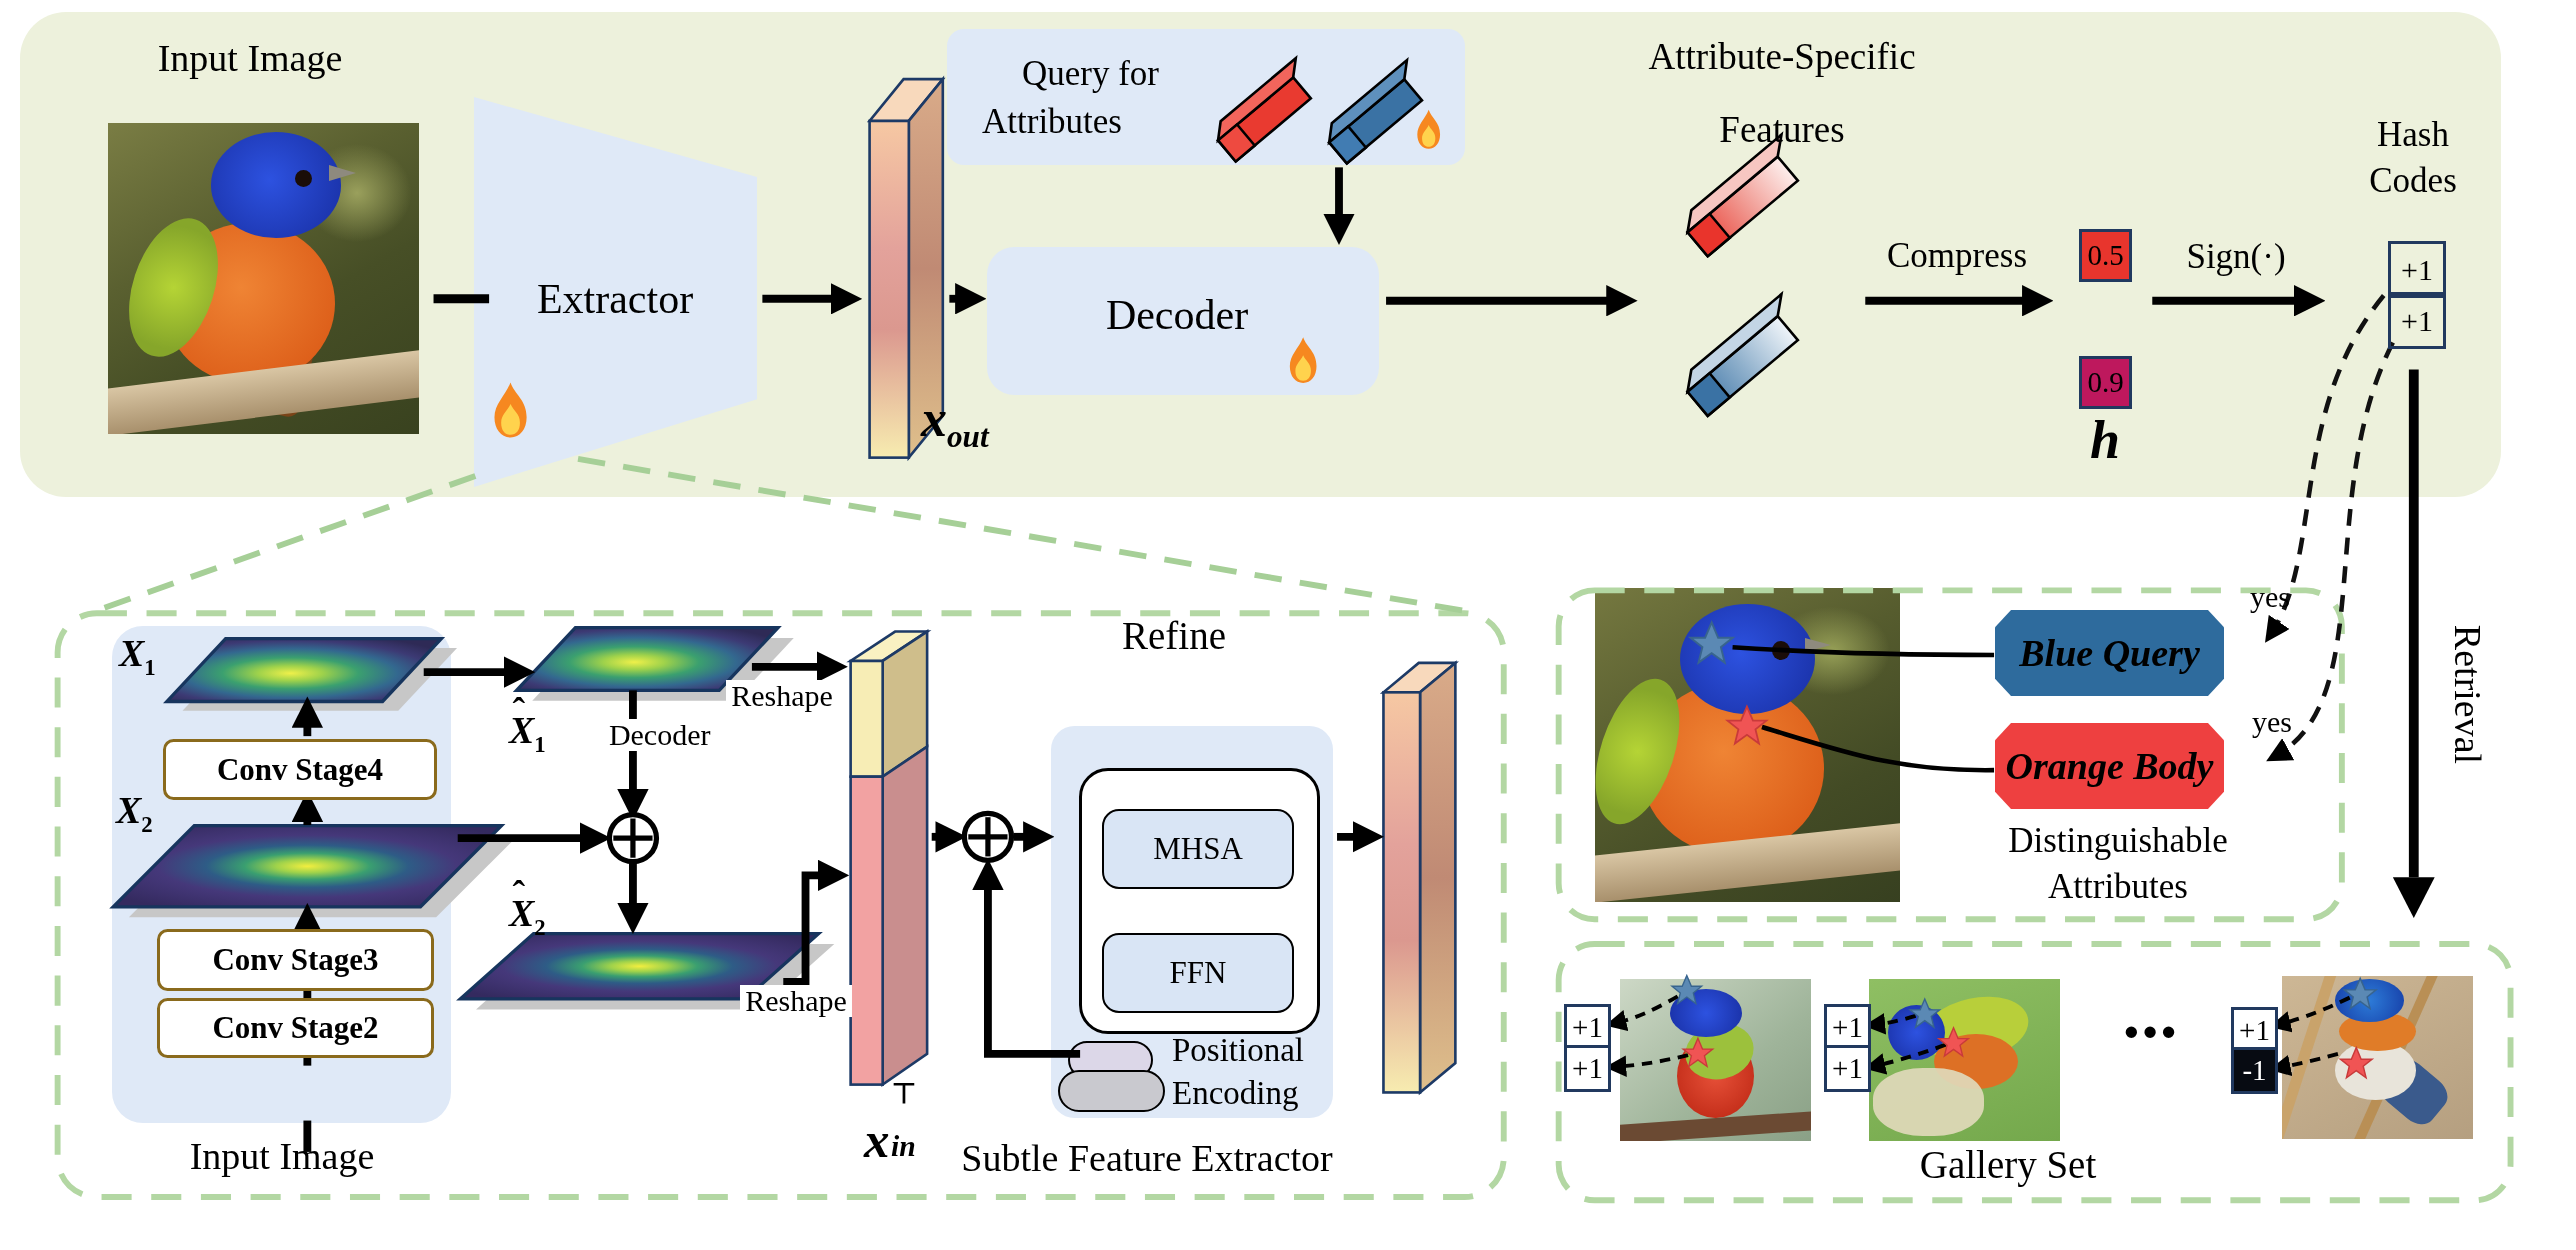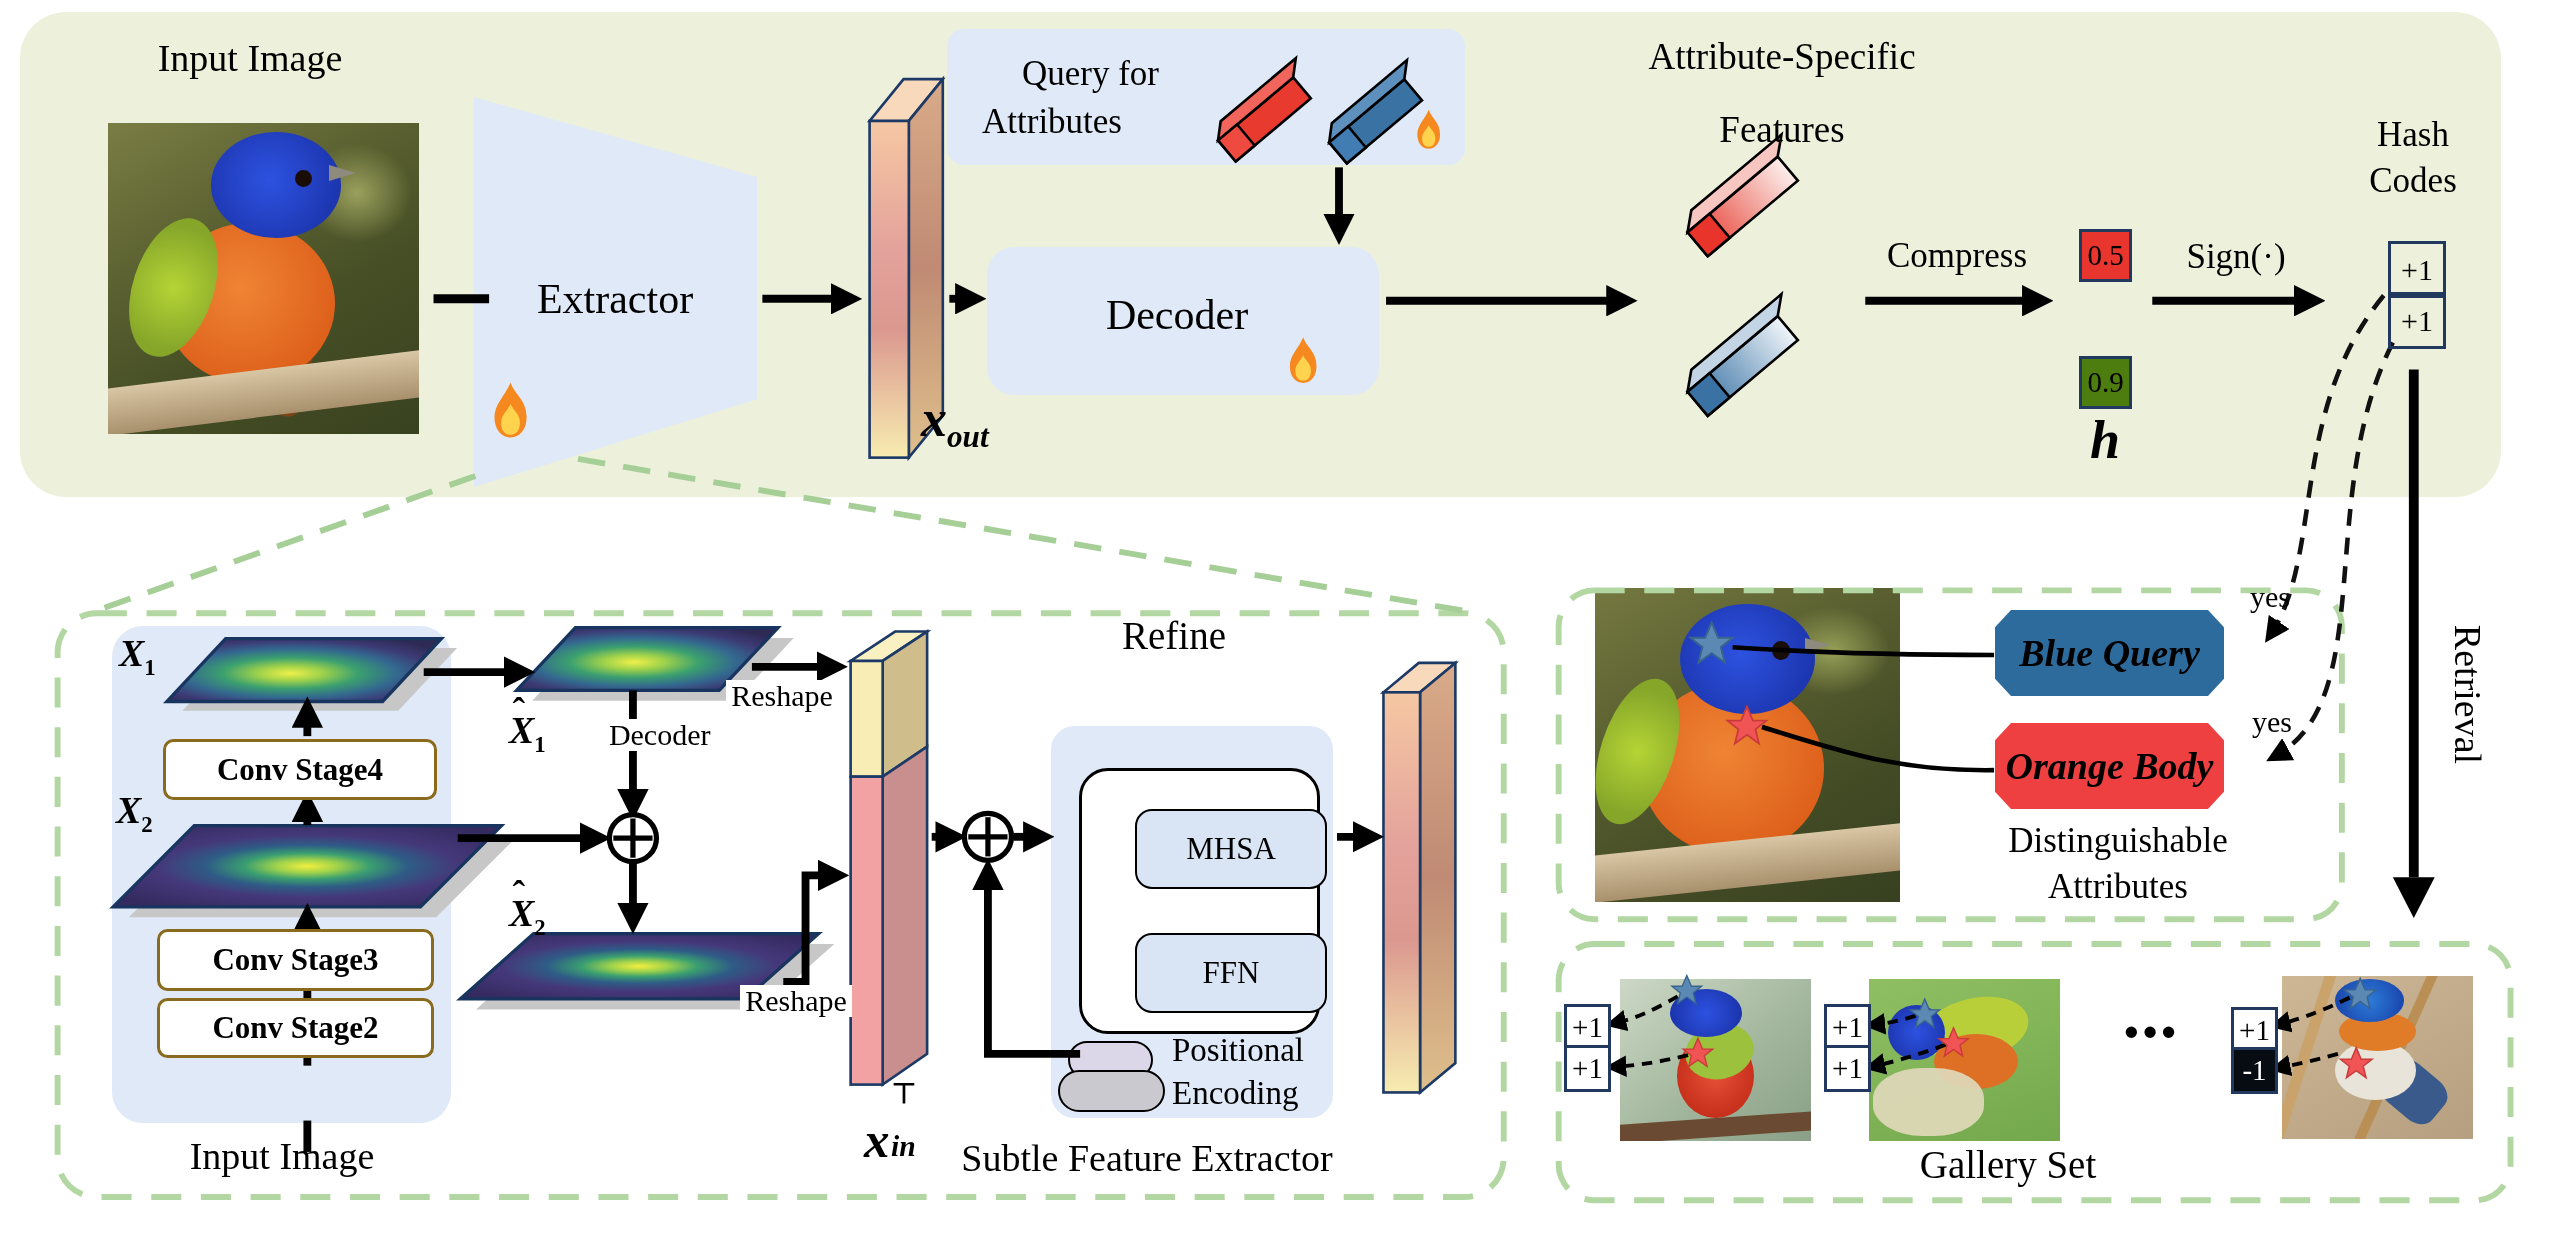--- a/index.html
+++ b/index.html
@@ -9,21 +9,21 @@
   .lbl{position:absolute;color:#000;white-space:nowrap;line-height:1.08;font-family:"Liberation Serif",serif;}
   .ctr{transform:translateX(-50%);}
   .b{font-weight:bold;}
   .i{font-style:italic;}
   .band{position:absolute;left:19.6px;top:11.8px;width:2481px;height:485px;background:#edf1dc;border-radius:46px;}
   .bluebox{position:absolute;background:#dfe9f7;}
   .trap{position:absolute;left:474px;top:97px;width:283px;height:390px;background:#dfe9f7;
         clip-path:polygon(0% 0%,100% 20.5%,100% 77.5%,0% 100%);}
   .whitebox{position:absolute;background:#fff;border:3.3px solid #000;border-radius:29px;}
   .subbox{position:absolute;background:#d9e5f5;border:2.6px solid #000;border-radius:17px;
-          display:flex;align-items:center;justify-content:center;font-size:31px;margin-left:33px;}
+          display:flex;align-items:center;justify-content:center;font-size:31px;}
   .convbox{position:absolute;background:#fff;border:3.9px solid #8a6a1c;border-radius:10.5px;
            display:flex;align-items:center;justify-content:center;font-weight:bold;font-size:31px;}
   .valbox{position:absolute;border:3.9px solid #21395f;display:flex;align-items:center;justify-content:center;
           font-size:29px;color:#000;}
   .hashbox{position:absolute;border:3.9px solid #21395f;display:flex;align-items:center;justify-content:center;
            font-size:30px;}
   .codebox{position:absolute;background:#fff;border:3.3px solid #21395f;display:flex;align-items:center;
            justify-content:center;font-size:29px;}
   .codebox.neg{background:#070b12;color:#fff;}
   .tag{position:absolute;width:229px;height:86px;display:flex;align-items:center;justify-content:center;
@@ -296,21 +296,21 @@
   <div class="lbl ctr" style="left:250px;top:38px;font-size:38px;">Input Image</div>
   <div class="lbl ctr" style="left:615px;top:277px;font-size:42px;">Extractor</div>
   <div class="lbl" style="left:921px;top:391px;font-size:52px;"><span class="b i">x</span><sub class="m b i">out</sub></div>
   <div class="lbl" style="left:982px;top:55px;font-size:35px;margin-left:40px;">Query for</div>
   <div class="lbl" style="left:982px;top:103px;font-size:35px;">Attributes</div>
   <div class="lbl ctr" style="left:1177px;top:293px;font-size:42px;">Decoder</div>
   <div class="lbl ctr" style="left:1782px;top:37px;font-size:37px;">Attribute-Specific</div>
   <div class="lbl ctr" style="left:1782px;top:110px;font-size:37px;">Features</div>
   <div class="lbl ctr" style="left:1957px;top:237px;font-size:35px;">Compress</div>
   <div class="valbox" style="left:2079px;top:229px;width:47px;height:47px;background:#e8352d;">0.5</div>
-  <div class="valbox" style="left:2079px;top:356px;width:47px;height:47px;background:#4d7c0f;">0.9</div>
+  <div class="valbox" style="left:2079px;top:356px;width:47px;height:47px;background:#be185d;">0.9</div>
   <div class="lbl ctr b i" style="left:2105px;top:411px;font-size:54px;">h</div>
   <div class="lbl ctr" style="left:2236px;top:238px;font-size:35px;">Sign(·)</div>
   <div class="lbl ctr" style="left:2413px;top:116px;font-size:35px;">Hash</div>
   <div class="lbl ctr" style="left:2413px;top:162px;font-size:35px;">Codes</div>
   <div class="hashbox" style="left:2388px;top:241px;width:52px;height:51px;">+1</div>
   <div class="hashbox" style="left:2388px;top:292px;width:52px;height:51px;">+1</div>
 
   <div class="lbl" style="left:119px;top:633px;font-size:38px;"><span class="b i">X</span><sub class="m b">1</sub></div>
   <div class="lbl" style="left:116px;top:790px;font-size:38px;"><span class="b i">X</span><sub class="m b">2</sub></div>
   <div class="convbox" style="left:163px;top:739px;width:268px;height:55px;">Conv Stage4</div>

